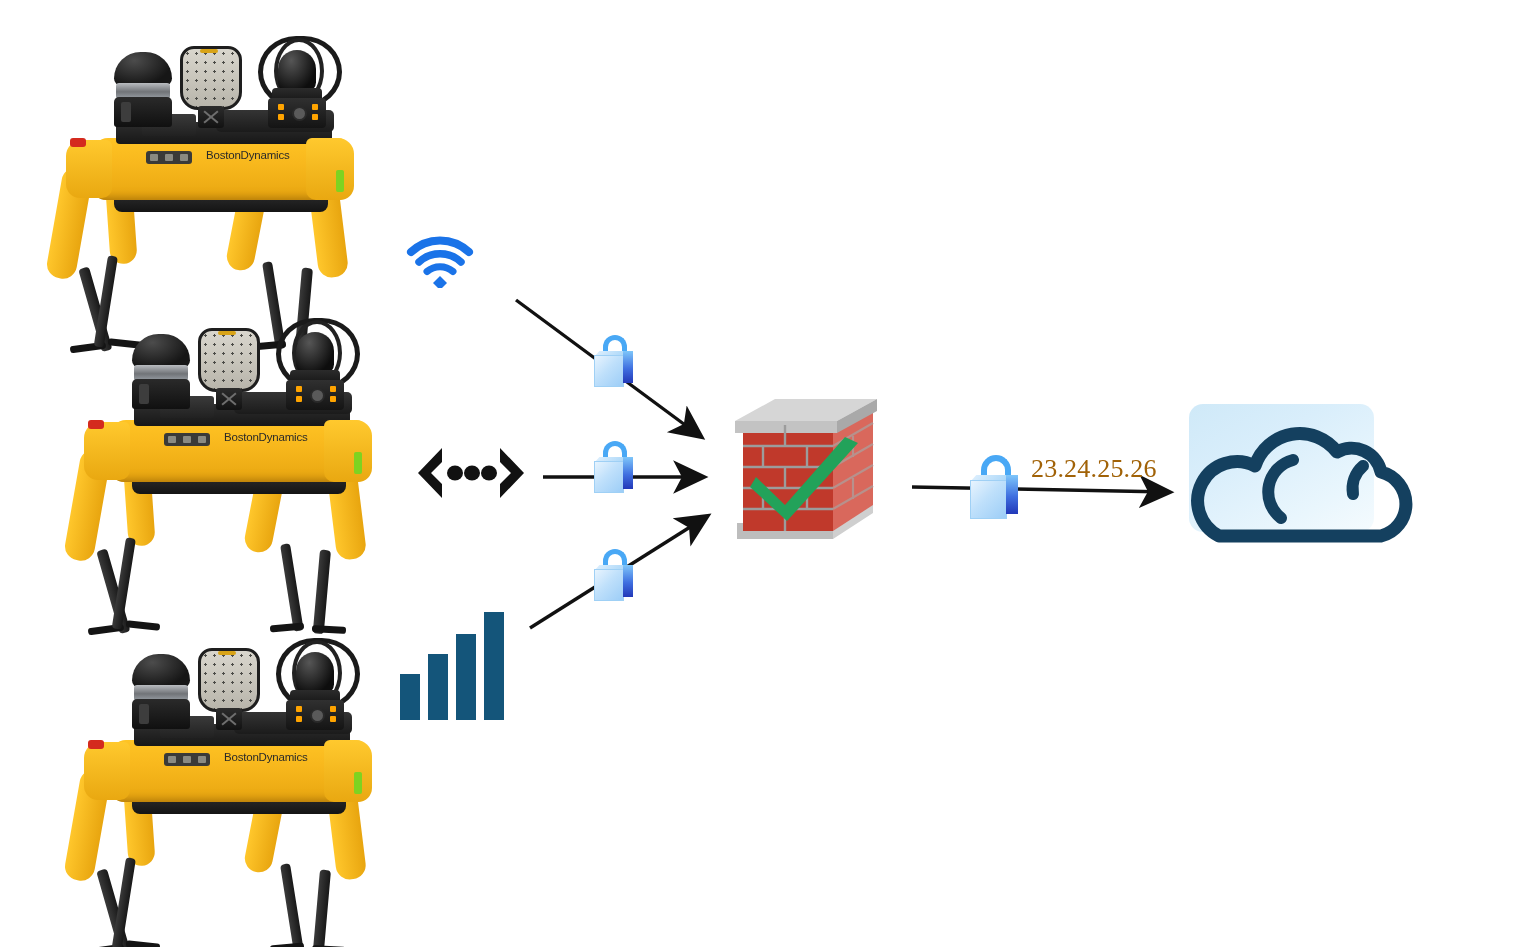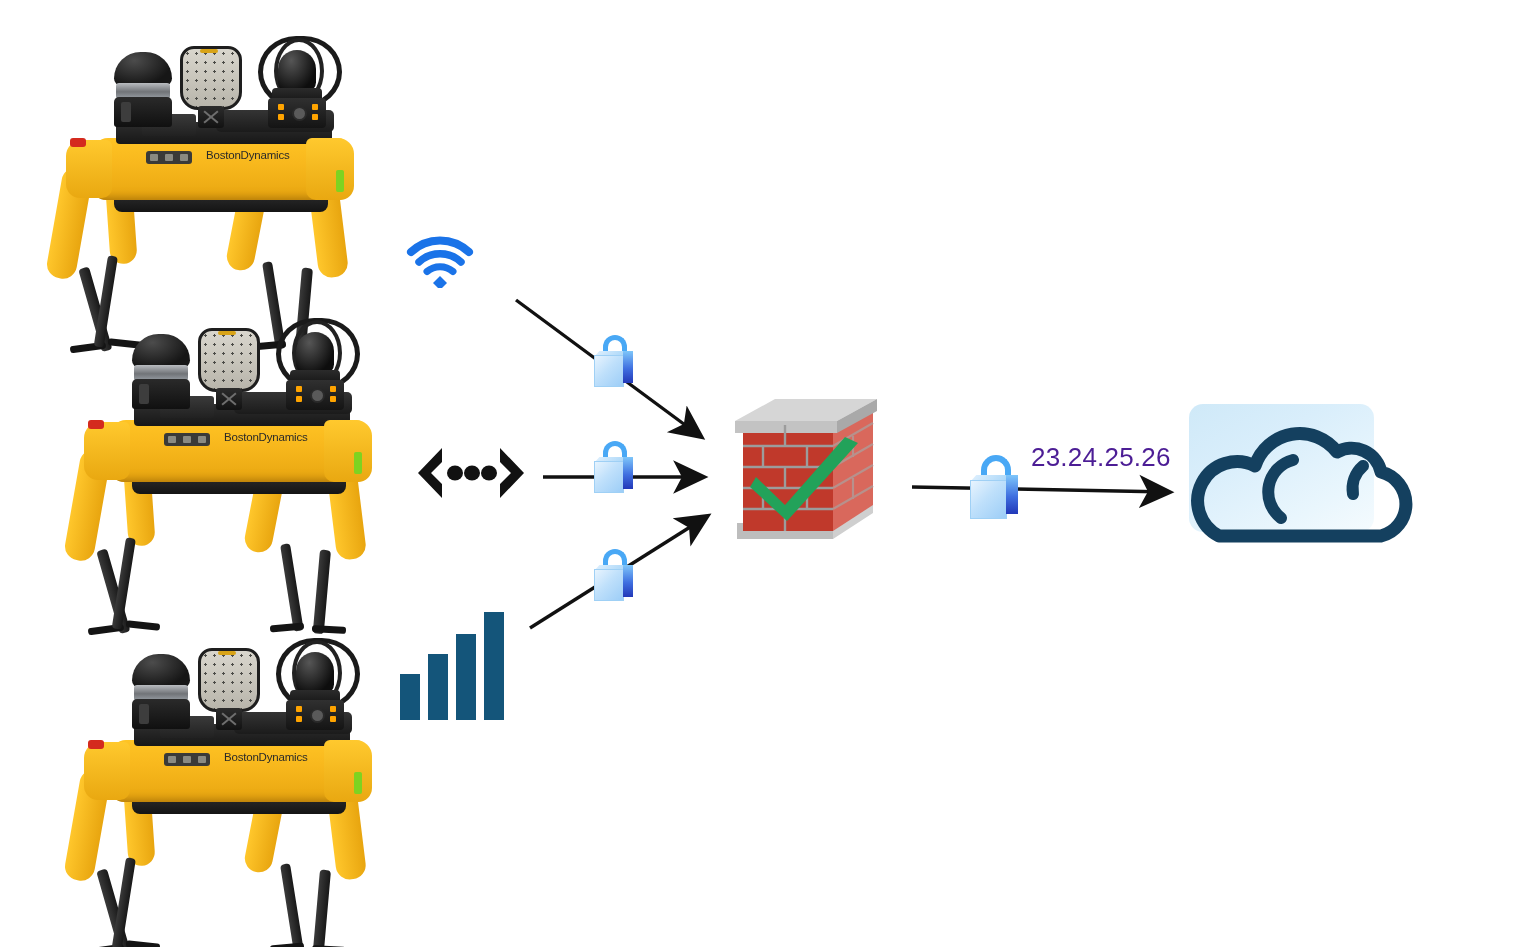--- a/index.html
+++ b/index.html
@@ -178,23 +178,23 @@
   
   .cloud{position:absolute;width:260px;height:165px;z-index:20;}
   .cloud .swatch{
     position:absolute;left:4px;top:6px;width:185px;height:128px;
     background:linear-gradient(150deg,#cfe9f8 0%,#d9eefb 35%,#e9f6fd 75%,#f5fbfe 100%);
     border-radius:14px;
   }
 
   
   .iplabel{
-    position:absolute;z-index:30;color:#4c1d95;
-    font-family:Liberation Sans, sans-serif;
-    font-size:26px;white-space:nowrap;letter-spacing:.2px;
+    position:absolute;z-index:30;color:#a16207;
+    font-family:Liberation Serif, serif;
+    font-size:26px;white-space:nowrap;letter-spacing:.2px;margin-top:12px;
   }
 
   
   #arrows{position:absolute;left:0;top:0;width:1527px;height:947px;z-index:15;pointer-events:none;}
 </style>
 </head>
 <body>
 
 <div id="stage">
 

